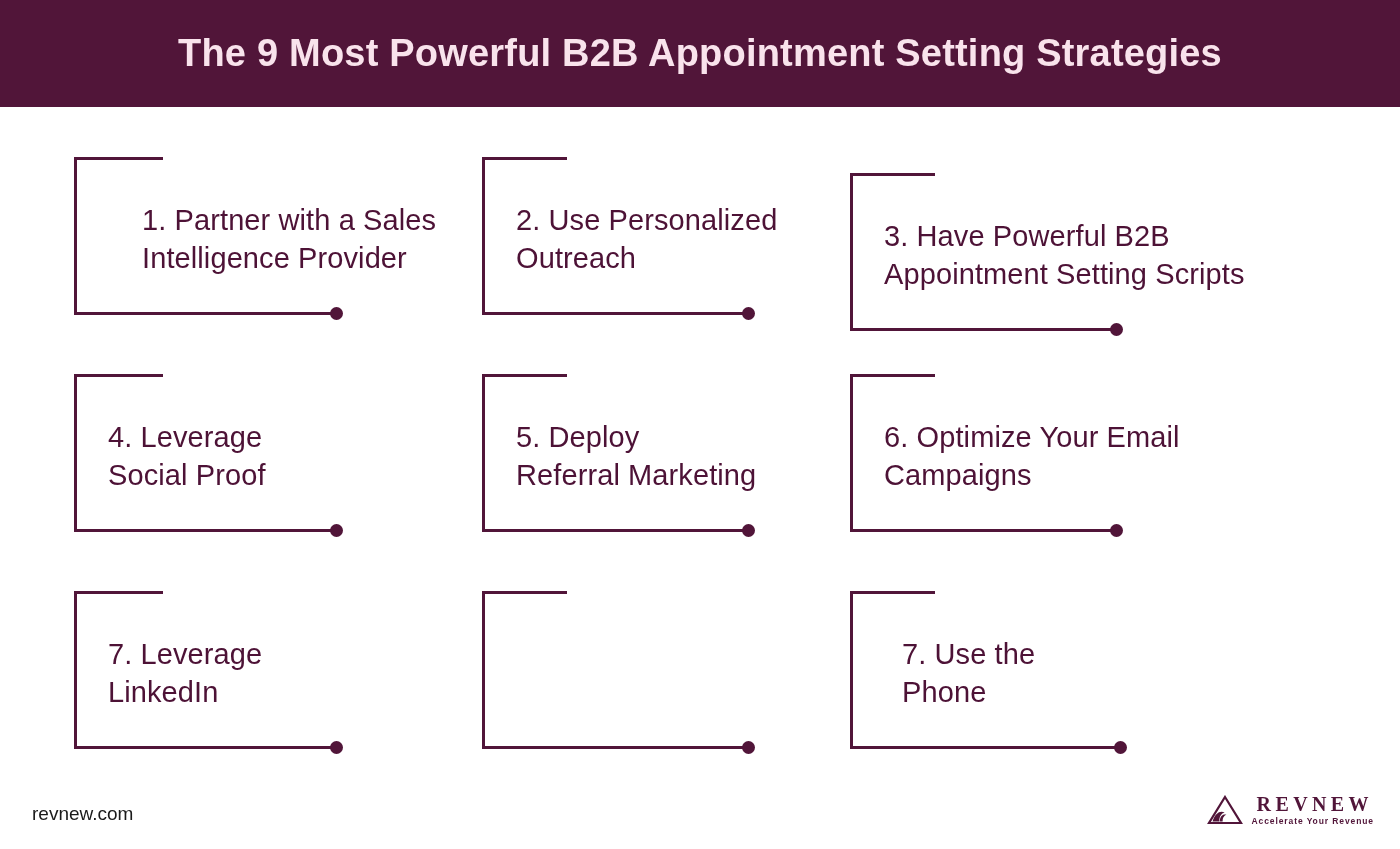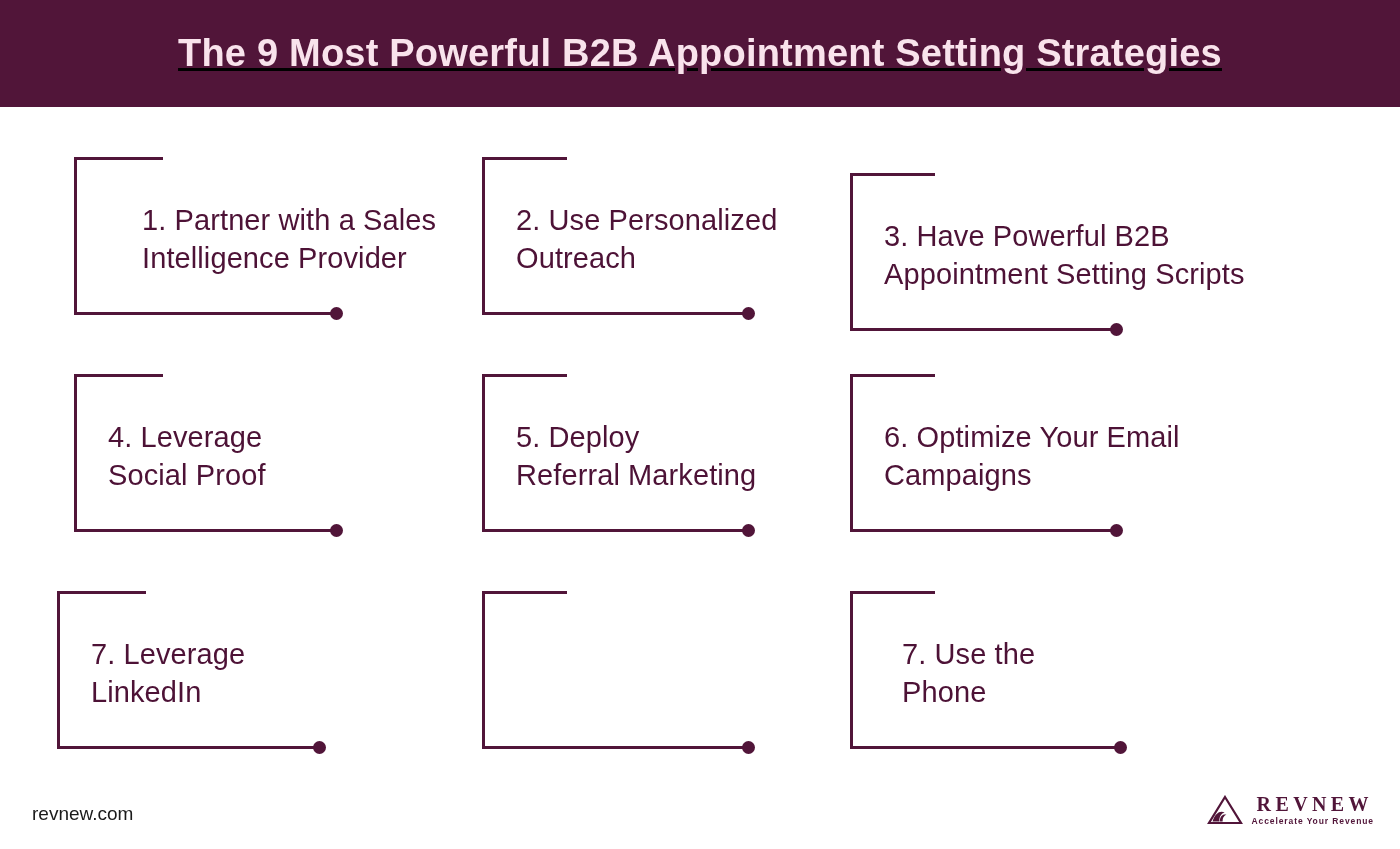--- a/index.html
+++ b/index.html
@@ -24,21 +24,20 @@
   .header-banner {
     position: absolute;
     left: 0;
     top: 0;
     width: 1400px;
     height: 107px;
     background: #511539;
     display: flex;
     align-items: center;
     justify-content: center;
-    text-decoration: underline;
   }
 
   .header-title {
     color: #F9E3EC;
     font-family: "Liberation Sans", sans-serif;
     font-size: 38px;
     font-weight: bold;
     letter-spacing: 0.2px;
     white-space: nowrap;
     text-align: center;
@@ -219,21 +218,21 @@
 
     <div class="strategy-card" style="left:850px; top:267px; width:275px; height:160px;">
       <div class="card-line-top" style="width:85px;"></div>
       <div class="card-line-left" style="height:158px;"></div>
       <div class="card-line-bottom" style="width:267px; top:155px;"></div>
       <div class="card-end-dot" style="left:260px; top:150px;"></div>
       <div class="card-text" style="left:34px; top:44px; width:400px;">6. Optimize Your Email
 Campaigns</div>
     </div>
 
-    <div class="strategy-card" style="left:57px; top:484px; width:275px; height:160px;">
+    <div class="strategy-card" style="left:74px; top:484px; width:275px; height:160px;">
       <div class="card-line-top" style="width:89px;"></div>
       <div class="card-line-left" style="height:158px;"></div>
       <div class="card-line-bottom" style="width:263px; top:155px;"></div>
       <div class="card-end-dot" style="left:256px; top:150px;"></div>
       <div class="card-text" style="left:34px; top:44px; width:360px;">7. Leverage
 LinkedIn</div>
     </div>
 
     <div class="strategy-card" style="left:482px; top:484px; width:275px; height:160px;">
       <div class="card-line-top" style="width:85px;"></div>

